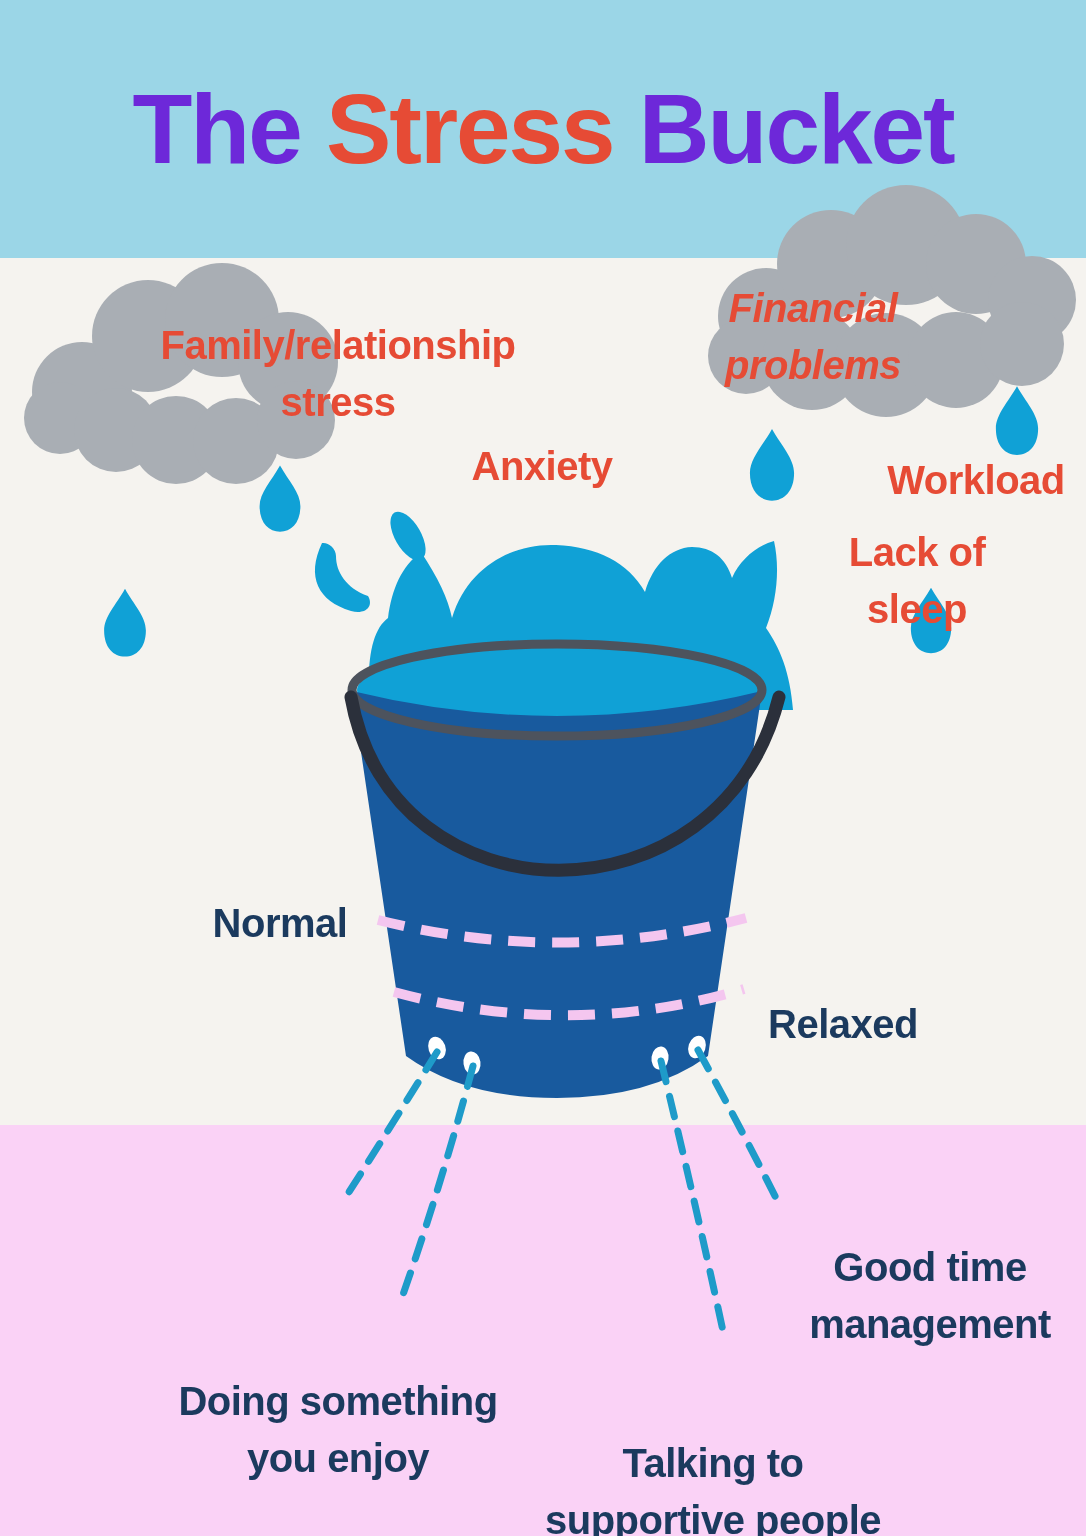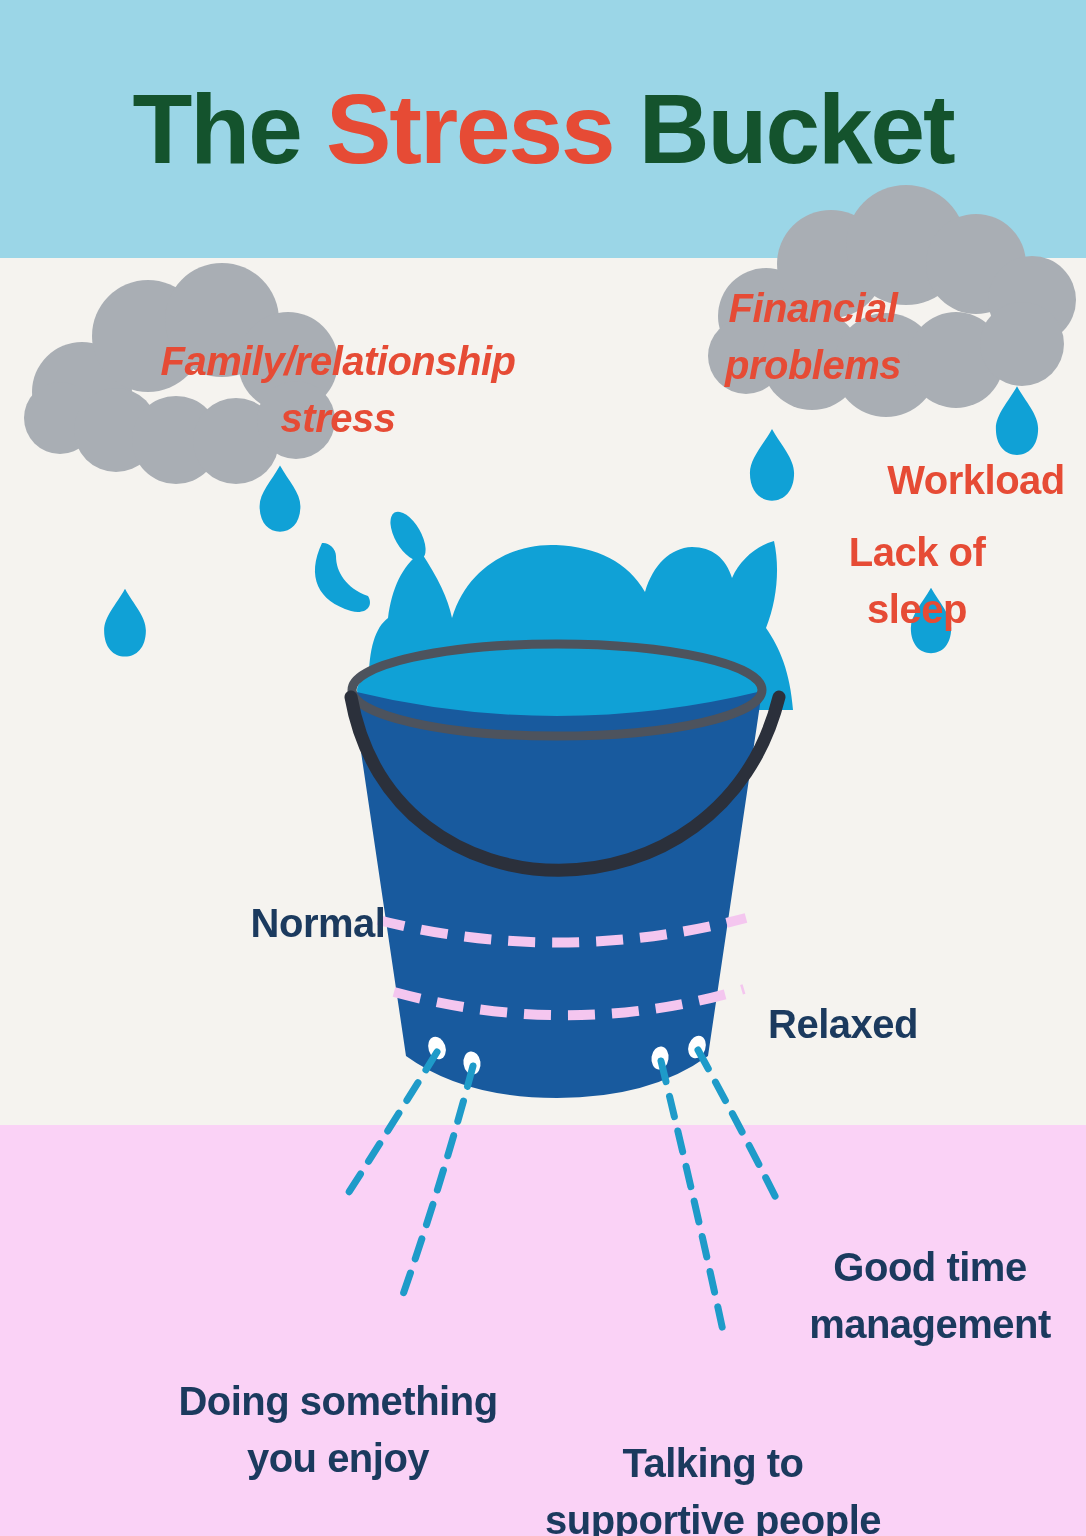--- a/index.html
+++ b/index.html
@@ -10,21 +10,21 @@
   }
   .poster{position:absolute;inset:0;}
   .band{position:absolute;left:0;width:1086px;}
   .band-top{top:0;height:258px;background:#9bd6e7;display:flex;align-items:center;justify-content:center;}
   .band-mid{top:258px;height:867px;background:#f5f3ef;}
   .band-bottom{top:1125px;height:411px;background:#fad2f6;}
   .title{
     font-size:98px;font-weight:700;letter-spacing:-2px;margin:0;
     white-space:nowrap;
   }
-  .title .navy{color:#14532d;}
+  .title .navy{color:#6d28d9;}
   .title .red{color:#e64b35;}
   svg.scene{position:absolute;inset:0;pointer-events:none;}
   .label{
     position:absolute;transform:translate(-50%,-50%);
     font-weight:700;font-size:40px;line-height:1.42;
     text-align:center;white-space:pre-line;letter-spacing:-0.5px;
     pointer-events:none;
   }
   .label.red{color:#e64b35;}
   .label.navy{color:#1b3a5e;}
@@ -124,27 +124,28 @@
     </g>
 
     <g fill="none" stroke="#1e9bc9" stroke-width="7" stroke-dasharray="21 15" stroke-linecap="round">
       <path d="M 437 1052 Q 390 1128 342 1203"></path>
       <path d="M 473 1066 Q 440 1190 399 1306"></path>
       <path d="M 661 1061 Q 696 1205 723 1331"></path>
       <path d="M 698 1050 Q 742 1130 779 1204"></path>
     </g>
   </svg>
 
-  <div class="label red" style="left:338px;top:390px;font-style:italic;">Family/relationship
+  <div class="label red" style="left:338px;top:374px;">Family/relationship
 stress</div>
   <div class="label red" style="left:813px;top:337px;font-style:italic;">Financial problems</div>
+  <div class="label red" style="left:542px;top:466px;">Anxiety</div>
   <div class="label red" style="left:976px;top:468px;margin-top:12px;">Workload</div>
   <div class="label red" style="left:917px;top:557px;margin-top:24px;">Lack of sleep</div>
 
-  <div class="label navy" style="left:280px;top:923px;margin-left:38px;">Normal</div>
+  <div class="label navy" style="left:280px;top:923px;">Normal</div>
   <div class="label navy" style="left:843px;top:1024px;">Relaxed</div>
 
   <div class="label navy" style="left:930px;top:1296px;">Good time
 management</div>
   <div class="label navy" style="left:338px;top:1430px;">Doing something
 you enjoy</div>
   <div class="label navy" style="left:713px;top:1492px;">Talking to
 supportive people</div>
 
 </div>

